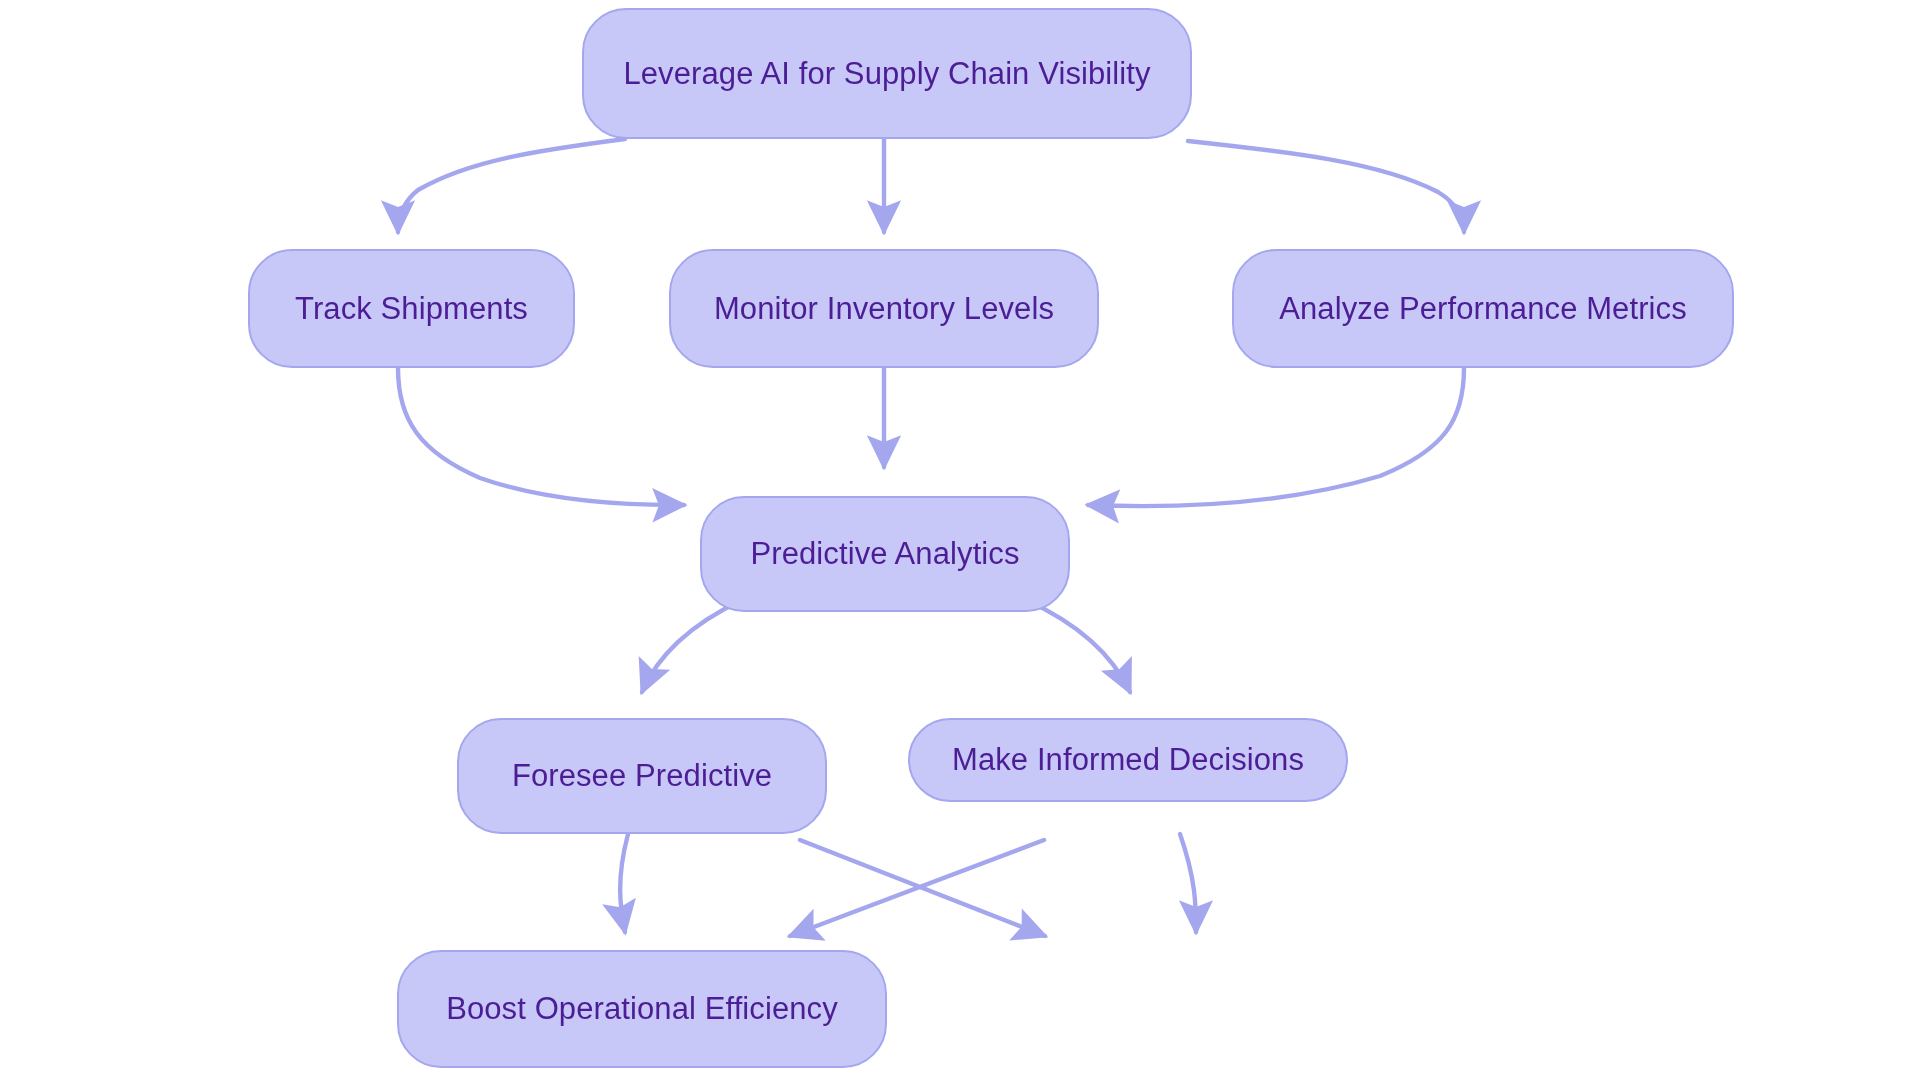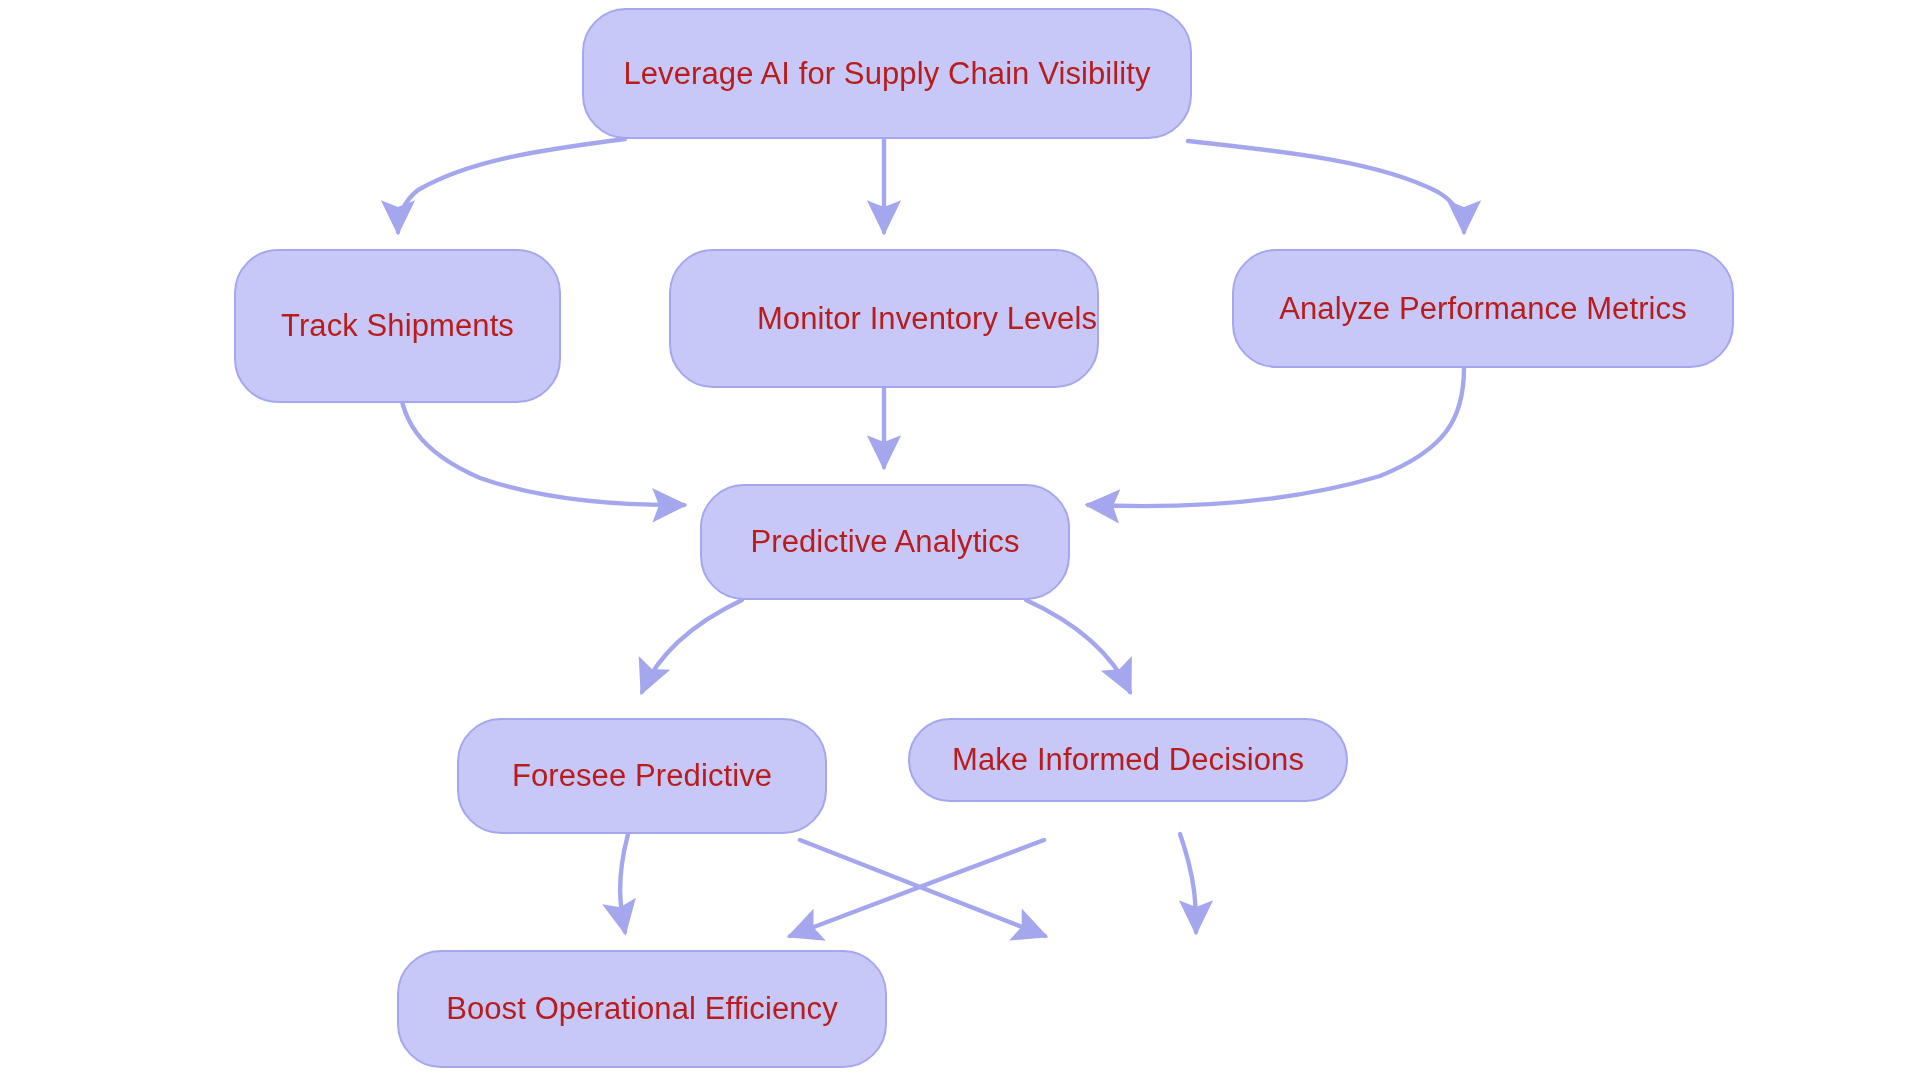--- a/index.html
+++ b/index.html
@@ -24,21 +24,21 @@
   }
   .node {
     position: absolute;
     box-sizing: border-box;
     display: flex;
     align-items: center;
     justify-content: center;
     background: #c7c8f8;
     border: 2px solid #a5a7ee;
     border-radius: 44px;
-    color: #b91c1c;
+    color: #4c1d95;
     font-size: 31px;
     font-weight: 400;
     letter-spacing: 0.1px;
     white-space: nowrap;
     z-index: 2;
   }
   .node-label {
     pointer-events: none;
   }
 </style>
@@ -79,33 +79,33 @@
       <path d="M 1044,840 L 790,936" marker-end="url(#arrowhead)"></path>
 
       <path d="M 1180,834 C 1196,880 1196,906 1196,932" marker-end="url(#arrowhead)"></path>
     </g>
   </svg>
 
   <div class="node" style="left:582px; top:8px; width:610px; height:131px;">
     <span class="node-label">Leverage AI for Supply Chain Visibility</span>
   </div>
 
-  <div class="node" style="left:234px; top:249px; width:327px; height:154px;text-align:center;">
+  <div class="node" style="left:248px; top:249px; width:327px; height:119px;text-align:center;">
     <span class="node-label">Track Shipments</span>
   </div>
 
-  <div class="node" style="left:669px; top:249px; width:430px; height:139px;justify-content:flex-end;">
+  <div class="node" style="left:669px; top:249px; width:430px; height:119px;">
     <span class="node-label">Monitor Inventory Levels</span>
   </div>
 
   <div class="node" style="left:1232px; top:249px; width:502px; height:119px;">
     <span class="node-label">Analyze Performance Metrics</span>
   </div>
 
-  <div class="node" style="left:700px; top:484px; width:370px; height:116px;">
+  <div class="node" style="left:700px; top:496px; width:370px; height:116px;">
     <span class="node-label">Predictive Analytics</span>
   </div>
 
   <div class="node" style="left:457px; top:718px; width:370px; height:116px;">
     <span class="node-label">Foresee Predictive</span>
   </div>
 
   <div class="node" style="left:908px; top:718px; width:440px; height:84px;">
     <span class="node-label">Make Informed Decisions</span>
   </div>

